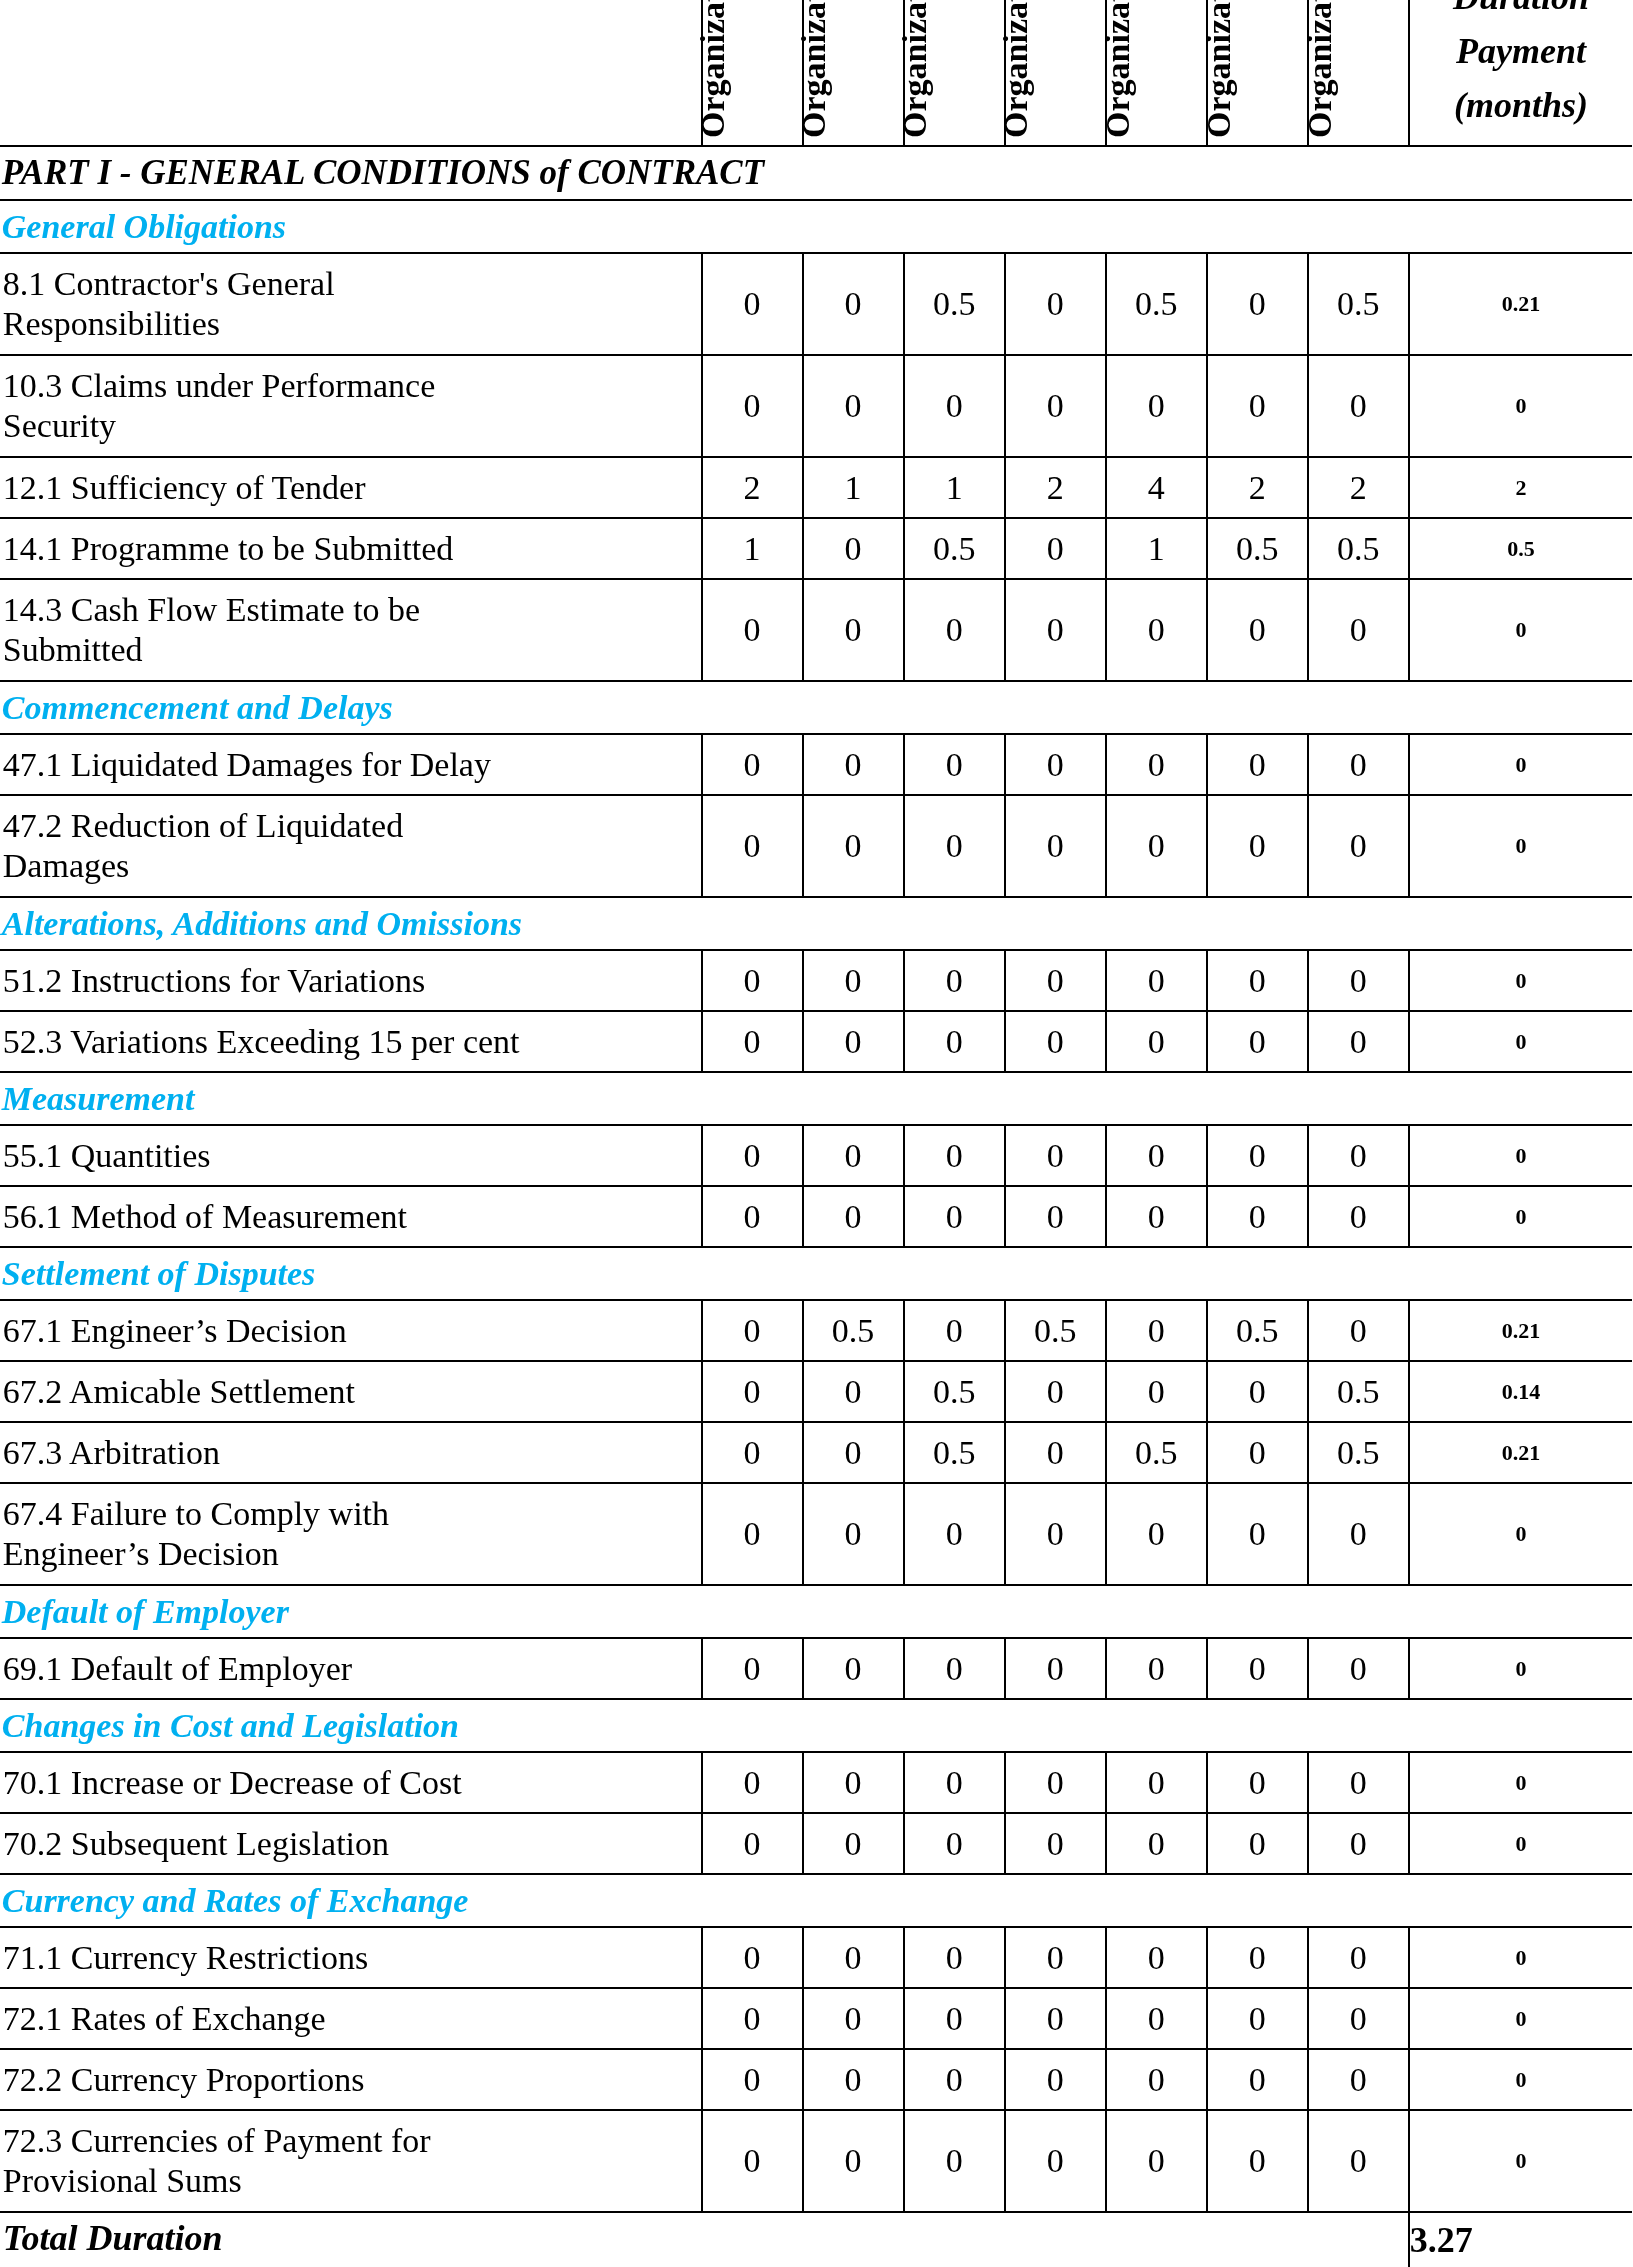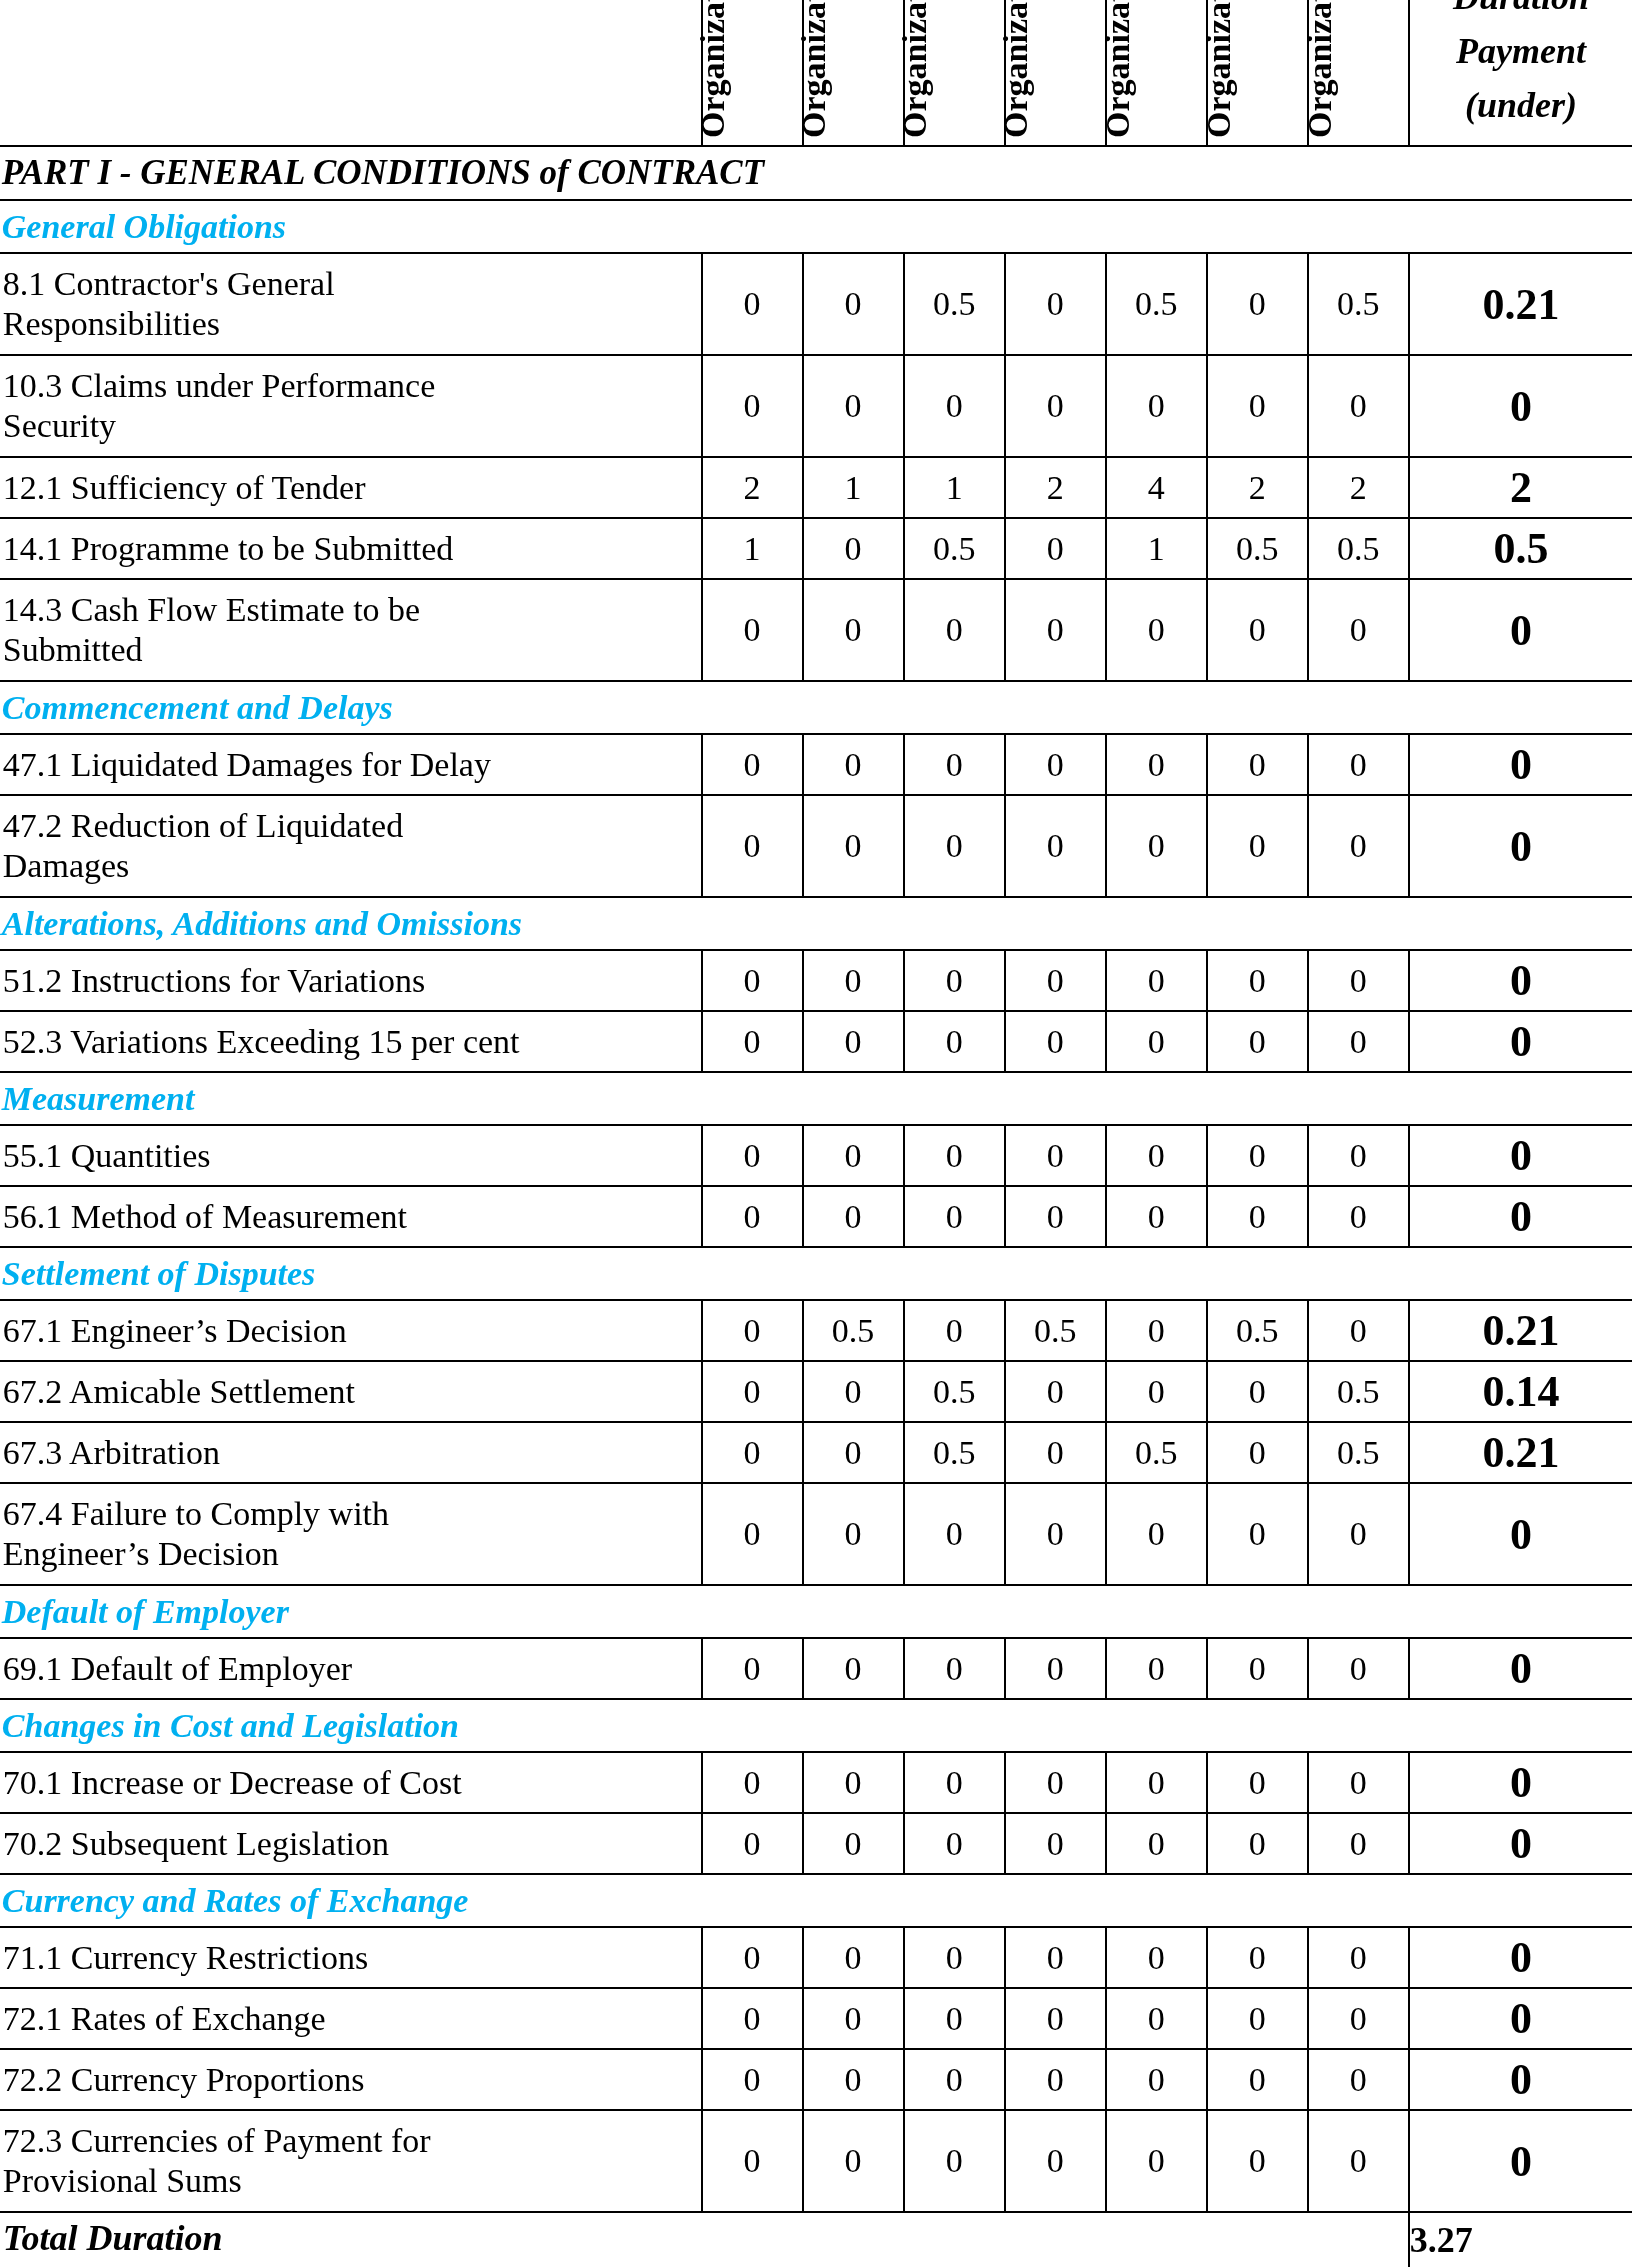--- a/index.html
+++ b/index.html
@@ -63,21 +63,21 @@
     line-height:1.2;
     text-align:left;
     white-space:pre-line;
   }
   td.num-cell{
     text-align:center;
     font-size:34px;
   }
   td.impact-cell{
     text-align:center;
-    font-size:44px;
+    font-size:22px;
     font-weight:bold;
   }
   td.part-cell{
     font-weight:bold;
     font-style:italic;
     font-size:35px;
     padding:1.9px 5.6px 1.9px 3.7px;
     text-align:left;
   }
   td.section-cell{
@@ -134,21 +134,21 @@
           <th class="org-cell">
             <div class="org-rot">Organization</div>
           </th>
           <th class="org-cell">
             <div class="org-rot">Organization</div>
           </th>
           <th class="impact-head">
             <div class="impact-head-inner">
               <div>Duration</div>
               <div>Payment</div>
-              <div>(under)</div>
+              <div>(months)</div>
             </div>
           </th>
         </tr>
       </thead>
       <tbody>
         <tr class="row-part">
           <td colspan="9" class="part-cell">PART I - GENERAL CONDITIONS of CONTRACT</td>
         </tr>
         <tr class="row-section">
           <td colspan="9" class="section-cell" style="color: rgb(0, 176, 240);">General Obligations</td>

